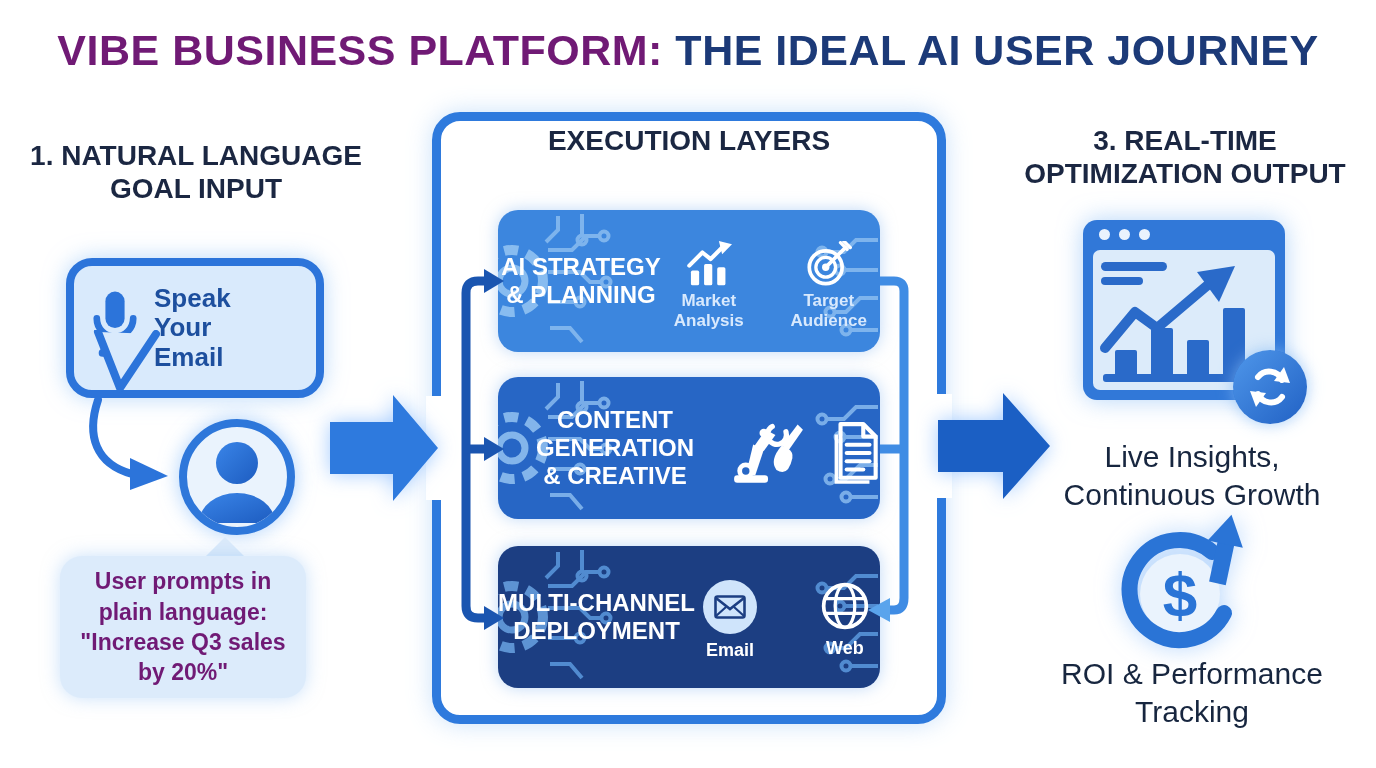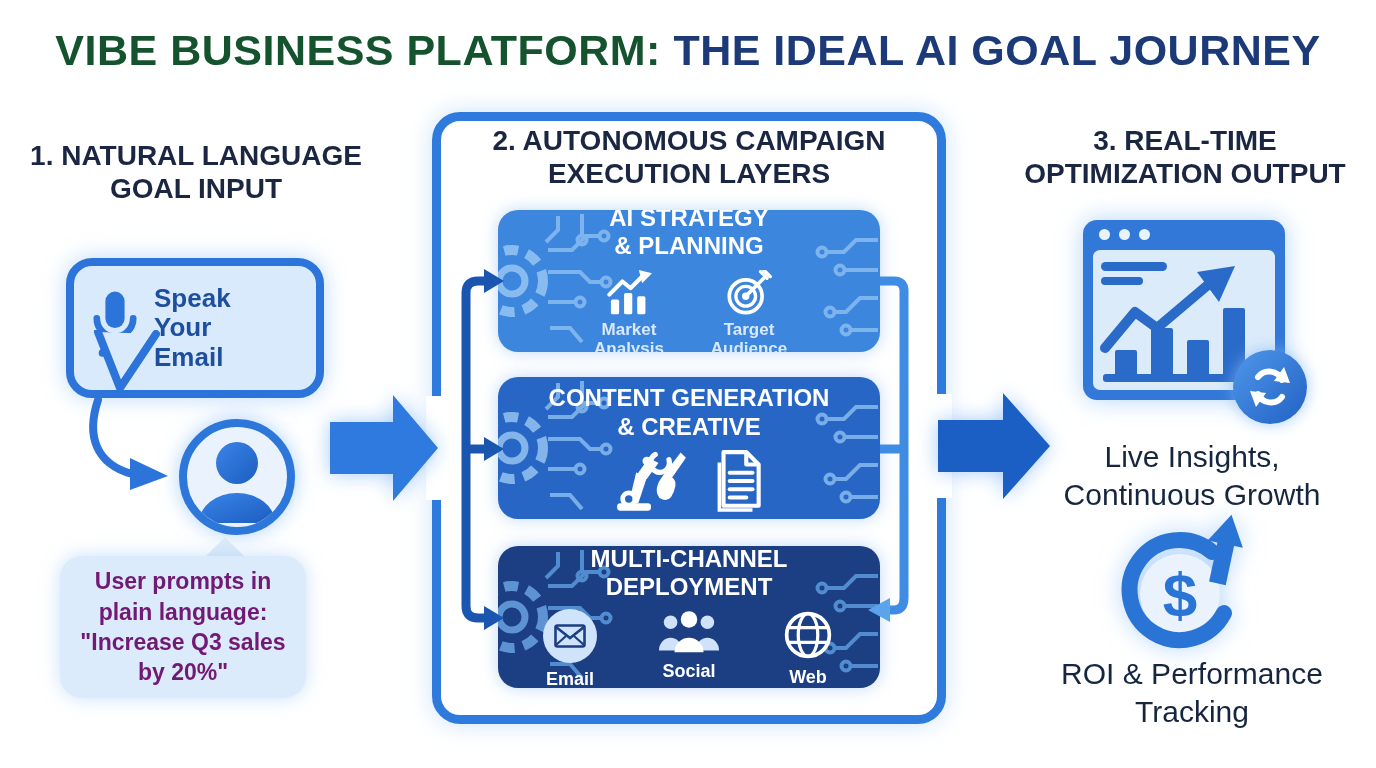--- a/index.html
+++ b/index.html
@@ -3,21 +3,21 @@
 <meta charset="utf-8">
 <style>
   html,body{margin:0;padding:0;background:#ffffff;}
   .stage{position:relative;width:1376px;height:768px;background:#ffffff;overflow:hidden;
          font-family:"Liberation Sans",sans-serif;}
   .abs{position:absolute;}
 
   
   .main-title{top:26px;left:0;width:1376px;text-align:center;font-size:43px;font-weight:800;
               letter-spacing:.5px;white-space:nowrap;}
-  .main-title .t-brand{color:#14532d;}
+  .main-title .t-brand{color:#701a75;}
   .main-title .t-rest{color:#1c3a78;}
 
   
   .col-heading{font-size:28px;font-weight:800;color:#1b2742;text-align:center;line-height:1.18;}
   .h1{top:139px;left:16px;width:360px;}
   .h2{top:124px;left:434px;width:510px;}
   .h3{top:124px;left:1005px;width:360px;}
 
   
   .speech-bubble{top:218px;left:66px;width:222px;height:124px;background:#d9eafc;
@@ -45,21 +45,21 @@
   .gap-right{top:394px;left:928px;width:24px;height:104px;}
   .layer-card{left:498px;width:382px;height:142px;border-radius:20px;overflow:hidden;
               display:flex;flex-direction:column;align-items:center;z-index:2;
               box-shadow:0 0 16px rgba(130,180,240,.5);}
   .card-1{top:210px;background:#3c86de;}
   .card-2{top:377px;background:#2766c5;}
   .card-3{top:546px;background:#1c3e82;}
   .deco{position:absolute;top:0;height:100%;pointer-events:none;}
   .deco-left{left:0;}
   .deco-right{right:0;}
-  .card-content{position:relative;z-index:1;display:flex;flex-direction:column;align-items:center;
+  .card-content{position:relative;z-index:1;display:flex;flex-direction:row;align-items:center;
                 width:100%;height:100%;justify-content:center;}
   .card-title{font-size:24px;font-weight:800;color:#ffffff;line-height:1.18;text-align:center;}
   .icon-row{display:flex;align-items:flex-start;justify-content:center;gap:24px;margin-top:9px;}
   .icon-item{display:flex;flex-direction:column;align-items:center;width:96px;}
   .icon-label{margin-top:4px;font-size:17px;font-weight:700;color:#d8e9fd;line-height:1.12;
               text-align:center;}
   .icon-label-lg{font-size:18px;color:#ffffff;margin-top:6px;}
   .email-badge{width:54px;height:54px;border-radius:50%;background:#cfe4fb;display:flex;
                align-items:center;justify-content:center;}
   .connectors{top:112px;left:432px;z-index:4;}
@@ -83,29 +83,28 @@
   .caption-1{top:438px;left:1032px;width:320px;}
   .caption-2{top:655px;left:1032px;width:320px;}
   .roi-icon{top:510px;left:1112px;filter:drop-shadow(0 0 12px rgba(140,190,250,.6));}
 </style>
 </head>
 <body>
 
 <div class="stage">
 
   <div class="abs main-title">
-    <span class="t-brand">VIBE BUSINESS PLATFORM:</span><span class="t-rest"> THE IDEAL AI GOAL JOURNEY</span>
+    <span class="t-brand">VIBE BUSINESS PLATFORM:</span><span class="t-rest"> THE IDEAL AI USER JOURNEY</span>
   </div>
 
   <div class="abs col-heading h1">
     <div>1. NATURAL LANGUAGE</div>
     <div>GOAL INPUT</div>
   </div>
   <div class="abs col-heading h2">
-    <div>2. AUTONOMOUS CAMPAIGN</div>
     <div>EXECUTION LAYERS</div>
   </div>
   <div class="abs col-heading h3">
     <div>3. REAL-TIME</div>
     <div>OPTIMIZATION OUTPUT</div>
   </div>
 
   <div class="abs speech-bubble">
     <svg width="46" height="78" viewBox="0 0 48 80">
       <rect x="14" y="2" width="20" height="38" rx="10" fill="#2c74da"></rect>
@@ -308,31 +307,20 @@
         <div class="icon-item" style="width:70px;">
           <div class="email-badge">
             <svg width="32" height="24" viewBox="0 0 32 24">
               <rect x="1.5" y="1.5" width="29" height="21" rx="2" fill="none" stroke="#1c3e82" stroke-width="2.6"></rect>
               <path d="M2,3 L16,14 L30,3" fill="none" stroke="#1c3e82" stroke-width="2.6"></path>
               <path d="M2,21 L12,12 M30,21 L20,12" fill="none" stroke="#1c3e82" stroke-width="2.2"></path>
             </svg>
           </div>
           <div class="icon-label icon-label-lg">Email</div>
         </div>
-        <div class="icon-item" style="width:78px;">
-          <svg width="62" height="46" viewBox="0 0 64 46">
-            <circle cx="13" cy="13" r="7" fill="#cfe2f9"></circle>
-            <circle cx="51" cy="13" r="7" fill="#cfe2f9"></circle>
-            <path d="M1,42 a12,13 0 0 1 24,0 z" fill="#cfe2f9"></path>
-            <path d="M39,42 a12,13 0 0 1 24,0 z" fill="#cfe2f9"></path>
-            <circle cx="32" cy="10" r="8.5" fill="#ffffff"></circle>
-            <path d="M17,44 a15,15 0 0 1 30,0 z" fill="#ffffff"></path>
-          </svg>
-          <div class="icon-label icon-label-lg">Social</div>
-        </div>
         <div class="icon-item" style="width:70px;">
           <svg width="52" height="52" viewBox="0 0 56 56">
             <circle cx="28" cy="28" r="23" fill="none" stroke="#ffffff" stroke-width="4"></circle>
             <ellipse cx="28" cy="28" rx="10.5" ry="23" fill="none" stroke="#ffffff" stroke-width="3.5"></ellipse>
             <line x1="6" y1="20" x2="50" y2="20" stroke="#ffffff" stroke-width="3.5"></line>
             <line x1="6" y1="36" x2="50" y2="36" stroke="#ffffff" stroke-width="3.5"></line>
           </svg>
           <div class="icon-label icon-label-lg">Web</div>
         </div>
       </div>

